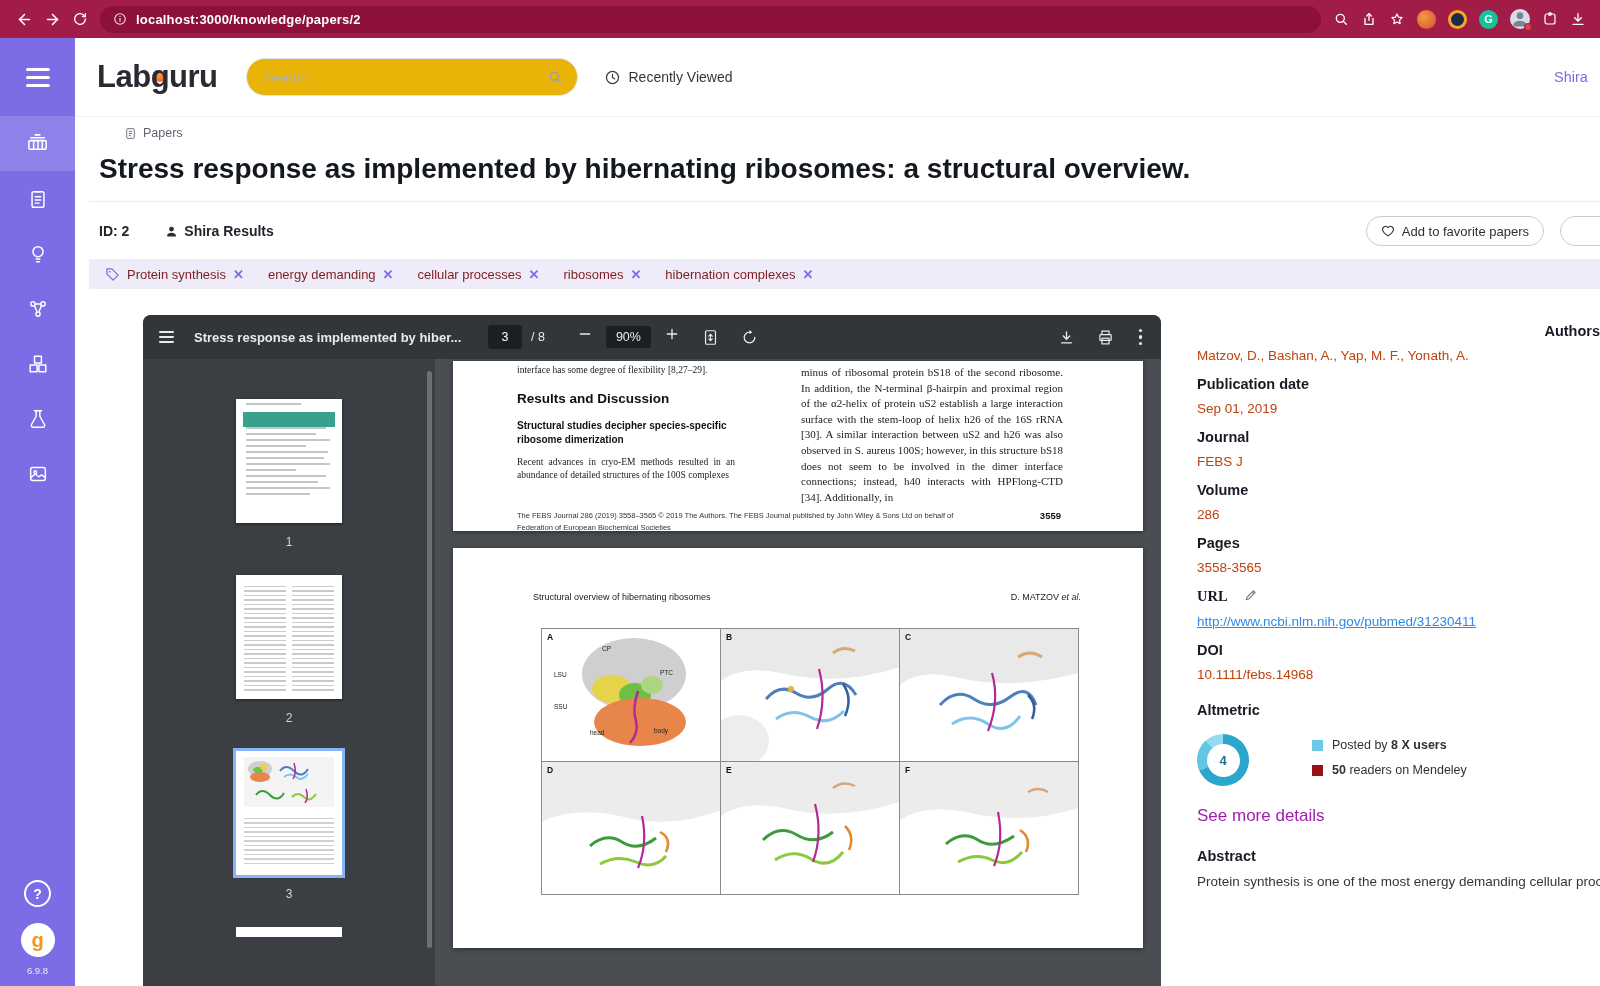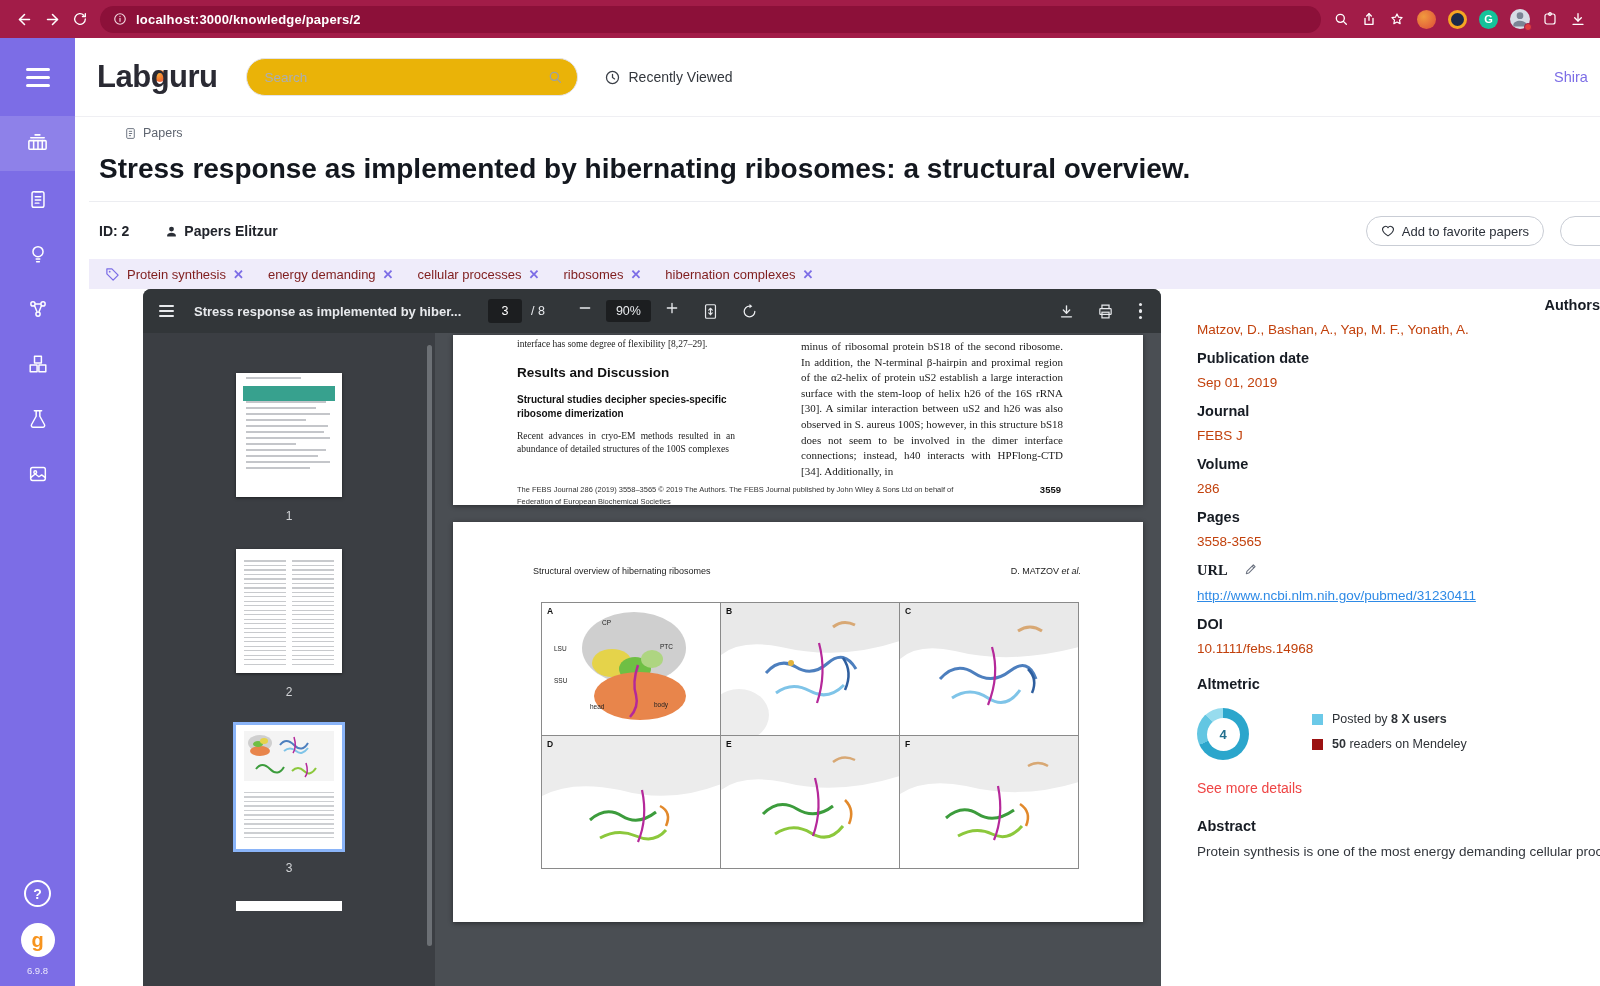--- a/index.html
+++ b/index.html
@@ -55,21 +55,21 @@
   .meta-row { margin-top:14px; display:flex; align-items:center; }
   .id-label { font-size:14px; font-weight:bold; color:#21242B; }
   .owner { display:flex; align-items:center; gap:6px; margin-left:36px; font-size:14px; font-weight:bold; color:#21242B; }
   .fav-btn { margin-left:auto; display:flex; align-items:center; gap:7px; border:1px solid #C9CDD5; border-radius:16px; height:30px; padding:0 14px; font-size:13px; color:#2B3039; background:#fff; cursor:pointer; }
   .pill-cut { width:90px; height:30px; border:1px solid #C9CDD5; border-radius:16px; margin-left:16px; margin-right:-50px; background:#fff; flex:0 0 auto; cursor:pointer; }
   .tags-bar { margin:13px 0 0 -10px; height:30px; background:#EFECFA; display:flex; align-items:center; padding:0 16px; }
   .tag-chip { display:flex; align-items:center; gap:7px; margin-right:24px; }
   .tag-chip .tlabel { font-size:13px; color:#7f1d1d; }
   .tag-x { color:#7C6DE6; font-weight:bold; font-size:13px; cursor:pointer; }
 
-  .body-split { display:flex; flex:1; min-height:0;padding-left:44px; }
+  .body-split { display:flex; margin-top:26px; flex:1; min-height:0;padding-left:44px; }
 
   
   .pdf-viewer { width:1018px; flex:0 0 auto; border-radius:8px 8px 0 0; overflow:hidden; display:flex; flex-direction:column; background:#4A4E53; }
   .pdf-toolbar { height:44px; background:#323639; display:flex; align-items:center; padding:0 16px; color:#E8EAED; flex:0 0 auto; }
   .pburger { display:flex; flex-direction:column; gap:3.5px; cursor:pointer; }
   .pburger span { width:15px; height:1.8px; background:#E8EAED; border-radius:1px; }
   .pdf-title { margin-left:20px; width:278px; font-size:13px; font-weight:bold; white-space:nowrap; overflow:hidden; }
   .page-box { width:34px; height:24px; background:#1C1E20; border-radius:3px; border:none; color:#fff; text-align:center; font-size:12.5px; margin-left:16px; font-family:inherit; }
   .page-total { font-size:12.5px; margin-left:9px; white-space:nowrap; }
   .zoom-group { display:flex; align-items:flex-start; margin-left:32px; gap:13px; }
@@ -122,21 +122,21 @@
   .link { display:block; color:#2E8AE6; font-size:13.5px; margin-top:9px; text-decoration:underline; cursor:pointer; white-space:nowrap; }
   .alt-row { display:flex; align-items:flex-start; margin-top:16px; }
   .donut { width:52px; height:52px; border-radius:50%; flex:0 0 auto; display:flex; align-items:center; justify-content:center; cursor:pointer;
            background:conic-gradient(#2BA6CC 0 245deg, #63C6E2 245deg 318deg, #97DCEE 318deg 360deg); }
   .donut-hole { width:33px; height:33px; background:#fff; border-radius:50%; display:flex; align-items:center; justify-content:center; font-size:13px; font-weight:bold; color:#23708E; }
   .legend { margin-left:63px; margin-top:4px; display:flex; flex-direction:column; gap:11px; }
   .legend-row { display:flex; align-items:center; gap:9px; font-size:12.5px; color:#2E3237; white-space:nowrap; }
   .sq { width:11px; height:11px; flex:0 0 auto; }
   .sq.tw { background:#6BC9E8; }
   .sq.md { background:#9B1111; }
-  .see-more { margin-top:20px; color:#ef4444; font-size:14px; cursor:pointer; }
+  .see-more { margin-top:20px; color:#a21caf; font-size:17px; cursor:pointer; }
   .abstract-text { margin-top:10px; font-size:13.5px; color:#32363C; white-space:nowrap; overflow:hidden; }
 </style>
 </head>
 <body>
 
 <div class="browser-bar">
   <div class="nav-btn">
     <svg width="17" height="17" viewBox="0 0 24 24" fill="none" stroke="#fff" stroke-width="2.2" stroke-linecap="round" stroke-linejoin="round">
         <path d="M19 12H5"></path>
         <path d="M12 19l-7-7 7-7"></path>
@@ -297,21 +297,21 @@
 
       <h1 class="page-title">Stress response as implemented by hibernating ribosomes: a structural overview.</h1>
       <div class="divider"></div>
 
       <div class="meta-row">
         <span class="id-label">ID: 2</span>
         <span class="owner">
           <svg width="13" height="13" viewBox="0 0 24 24" fill="#2A2E36">
               <path d="M12 12a4.5 4.5 0 1 0-4.5-4.5A4.5 4.5 0 0 0 12 12zm0 2.2c-4 0-8 2-8 4.8V21h16v-2c0-2.8-4-4.8-8-4.8z"></path>
             </svg>
-          <span>Papers Elitzur</span>
+          <span>Shira Results</span>
         </span>
         <button class="fav-btn">
           <svg width="14" height="14" viewBox="0 0 24 24" fill="none" stroke="#2B3039" stroke-width="1.8">
               <path d="M12 20.3S4 15.6 2.8 10.6a5.2 5.2 0 0 1 9.2-4.4 5.2 5.2 0 0 1 9.2 4.4C20 15.6 12 20.3 12 20.3z"></path>
             </svg>
           <span>Add to favorite papers</span>
         </button>
         <div class="pill-cut"></div>
       </div>
 

